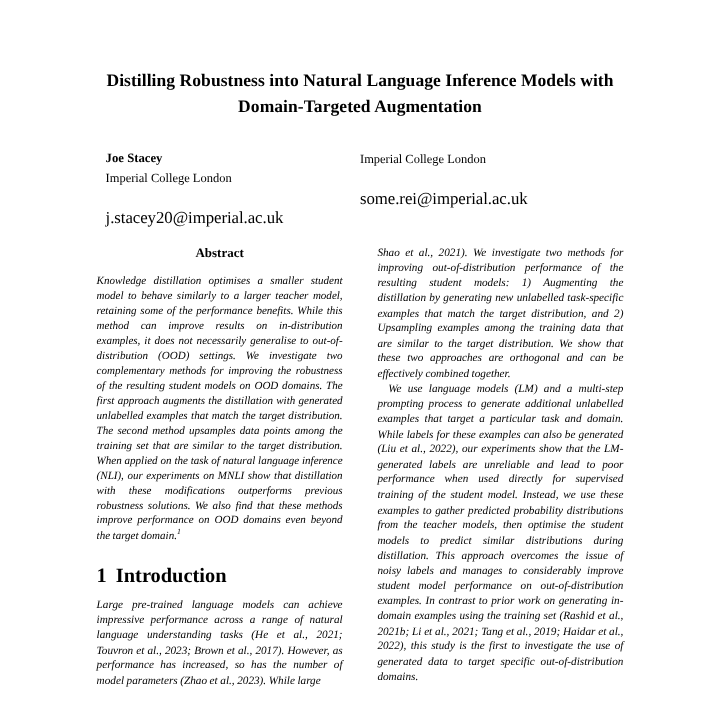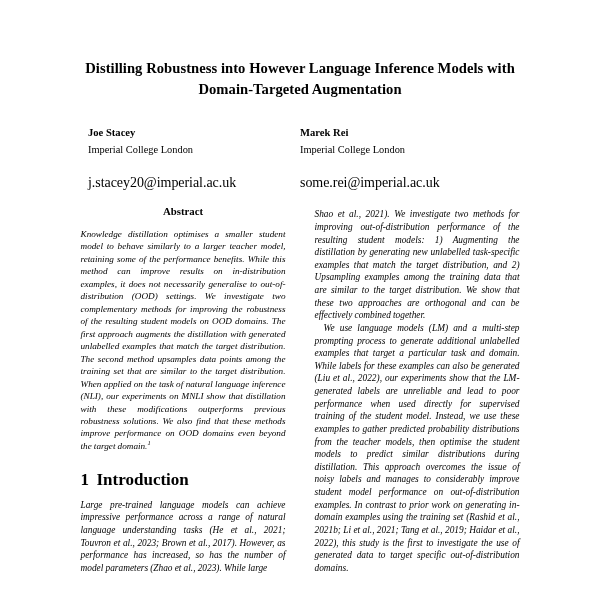--- a/index.html
+++ b/index.html
@@ -68,21 +68,20 @@
 
   
   .columns {
     position: absolute;
     top: 205px;
     left: 0;
     width: 600px;
     display: flex;
     justify-content: center;
     gap: 29px;
-    align-items: flex-end;
   }
   .col {
     width: 205px;
   }
 
   .abstract-head {
     text-align: center;
     font-size: 10.8px;
     font-weight: bold;
     margin: 0 0 10px 0;
@@ -122,31 +121,30 @@
     vertical-align: super;
     line-height: 0;
   }
 </style>
 </head>
 <body>
 
 <div class="page">
 
   <div class="title-block">
-    <h1 class="paper-title">Distilling Robustness into However Language Inference Models with Domain-Targeted Augmentation</h1>
+    <h1 class="paper-title">Distilling Robustness into Natural Language Inference Models with Domain-Targeted Augmentation</h1>
   </div>
 
   <div class="authors">
     <div class="author">
       <div class="author-name">Joe Stacey</div>
       <div class="author-affil">Imperial College London</div>
       <div class="author-email">j.stacey20@imperial.ac.uk</div>
     </div>
     <div class="author">
-      <div class="author-name">Marek Rei</div>
       <div class="author-affil">Imperial College London</div>
       <div class="author-email">some.rei@imperial.ac.uk</div>
     </div>
   </div>
 
   <div class="columns">
 
     <div class="col">
 
       <div class="abstract-head">Abstract</div>

